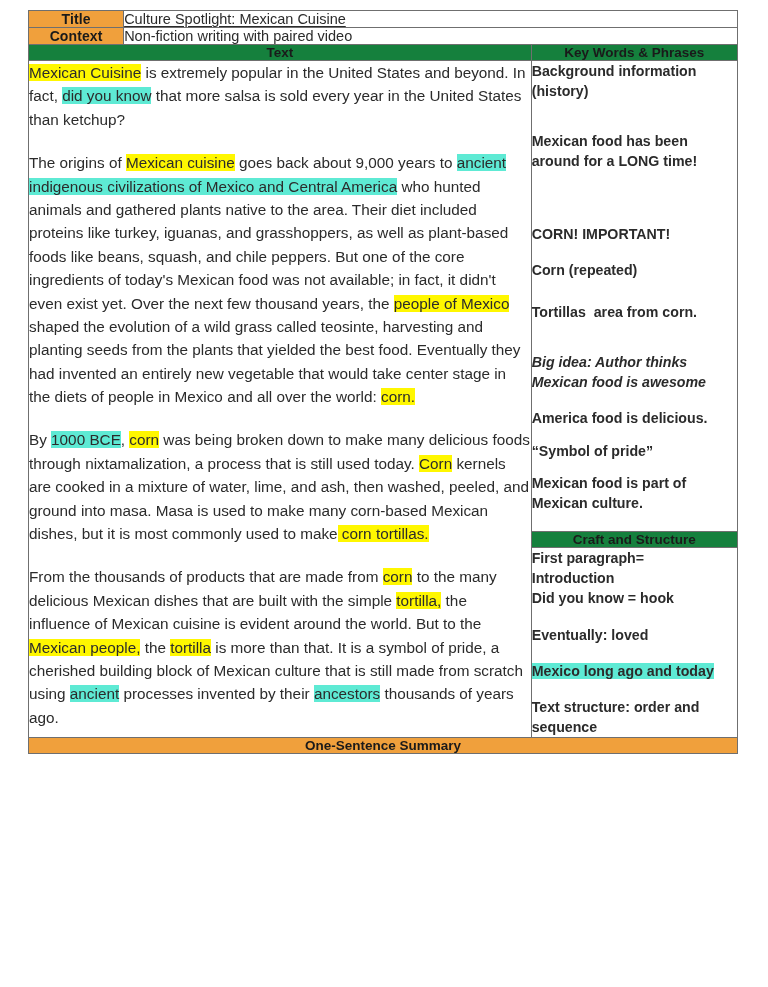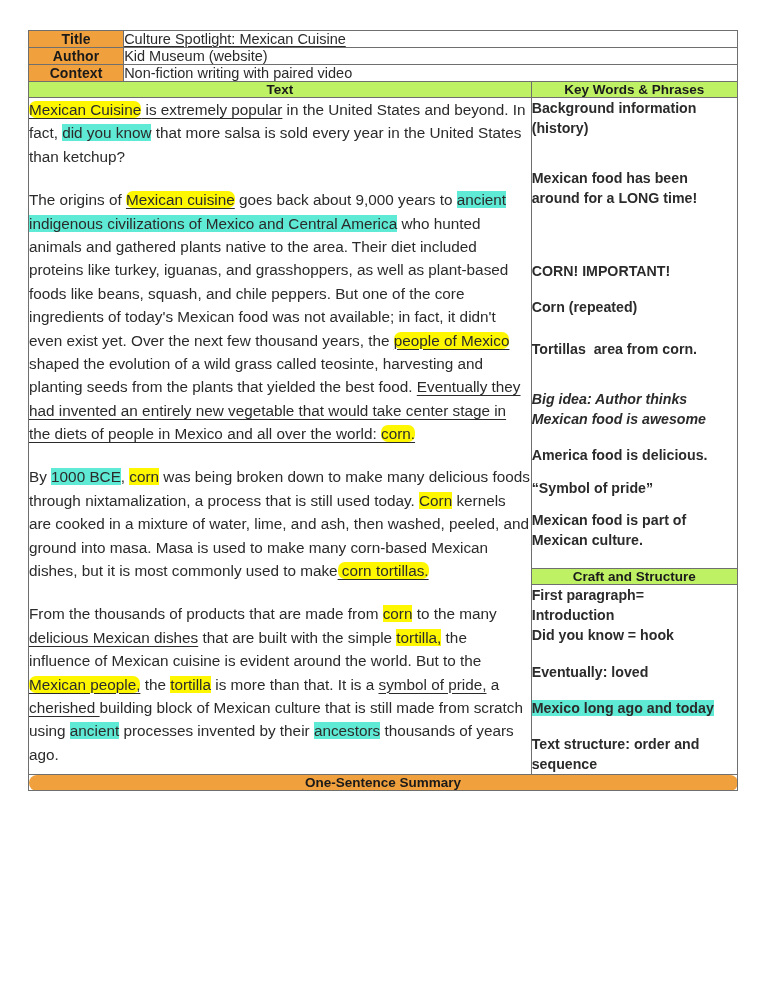--- a/index.html
+++ b/index.html
@@ -13,21 +13,20 @@
     font-family: "Liberation Sans", sans-serif;
     color: #1a1a1a;
     -webkit-font-smoothing: antialiased;
   }
 
   #sheet {
     position: absolute;
     left: 28px;
     top: 10px;
     width: 710px;
-    margin-top: 20px;
   }
 
   table.grid {
     border-collapse: collapse;
     table-layout: fixed;
     width: 710px;
   }
   table.grid td {
     border: 1px solid #6f6f6f;
     vertical-align: top;
@@ -48,21 +47,21 @@
     background: #ffffff;
     font-size: 14.5px;
     padding: 10px 8px 9px 8px;
     vertical-align: middle !important;
     color: #2b2b2b;
   }
   .meta-value .ul { text-decoration: underline; text-underline-offset: 2px; text-align: right; }
 
   
   .colhead {
-    background: #bef264;
+    background: #15803d;
     text-align: center;
     font-weight: bold;
     font-size: 13.5px;
     padding: 8px 4px;
     vertical-align: middle !important;
   }
 
   
   .textcell {
     padding: 12px 10px 12px 6px;
@@ -88,31 +87,30 @@
   .note-gap-52 { height: 52px; }
   .note-gap-12 { height: 12px; }
   .note-gap-16 { height: 16px; }
   .note-gap-18 { height: 18px; }
 
   .italic { font-style: italic; }
 
   
   .hl-y { background: #FFF700; }
   .hl-c { background: #5eead4; }
-  .u    { text-decoration: underline; text-underline-offset: 2.5px; text-decoration-thickness: 1px; border-radius: 7px; }
+  .u    { text-underline-offset: 2.5px; text-decoration-thickness: 1px; }
 
   
   .sum-head {
     background: #F0A03C;
     text-align: center;
     font-weight: bold;
     font-size: 13.5px;
     padding: 8px 4px;
     vertical-align: middle !important;
-    border-radius: 8px;
   }
   .sum-body {
     background: #ffffff;
     padding: 0;
     vertical-align: middle !important;
     position: relative;
     height: 40px;
   }
   .sum-inner {
     display: flex;
@@ -162,24 +160,20 @@
     <colgroup>
         <col style="width:95px">
         <col style="width:613px">
       </colgroup>
     <tbody>
       <tr>
         <td class="meta-label">Title</td>
         <td class="meta-value"><span class="ul">Culture Spotlight: Mexican Cuisine</span></td>
       </tr>
       <tr>
-        <td class="meta-label">Author</td>
-        <td class="meta-value">Kid Museum (website)</td>
-      </tr>
-      <tr>
         <td class="meta-label">Context</td>
         <td class="meta-value">Non-fiction writing with paired video</td>
       </tr>
     </tbody>
   </table>
 
   <table class="grid" style="margin-top:-1px">
     <colgroup>
         <col style="width:502px">
         <col style="width:206px">

